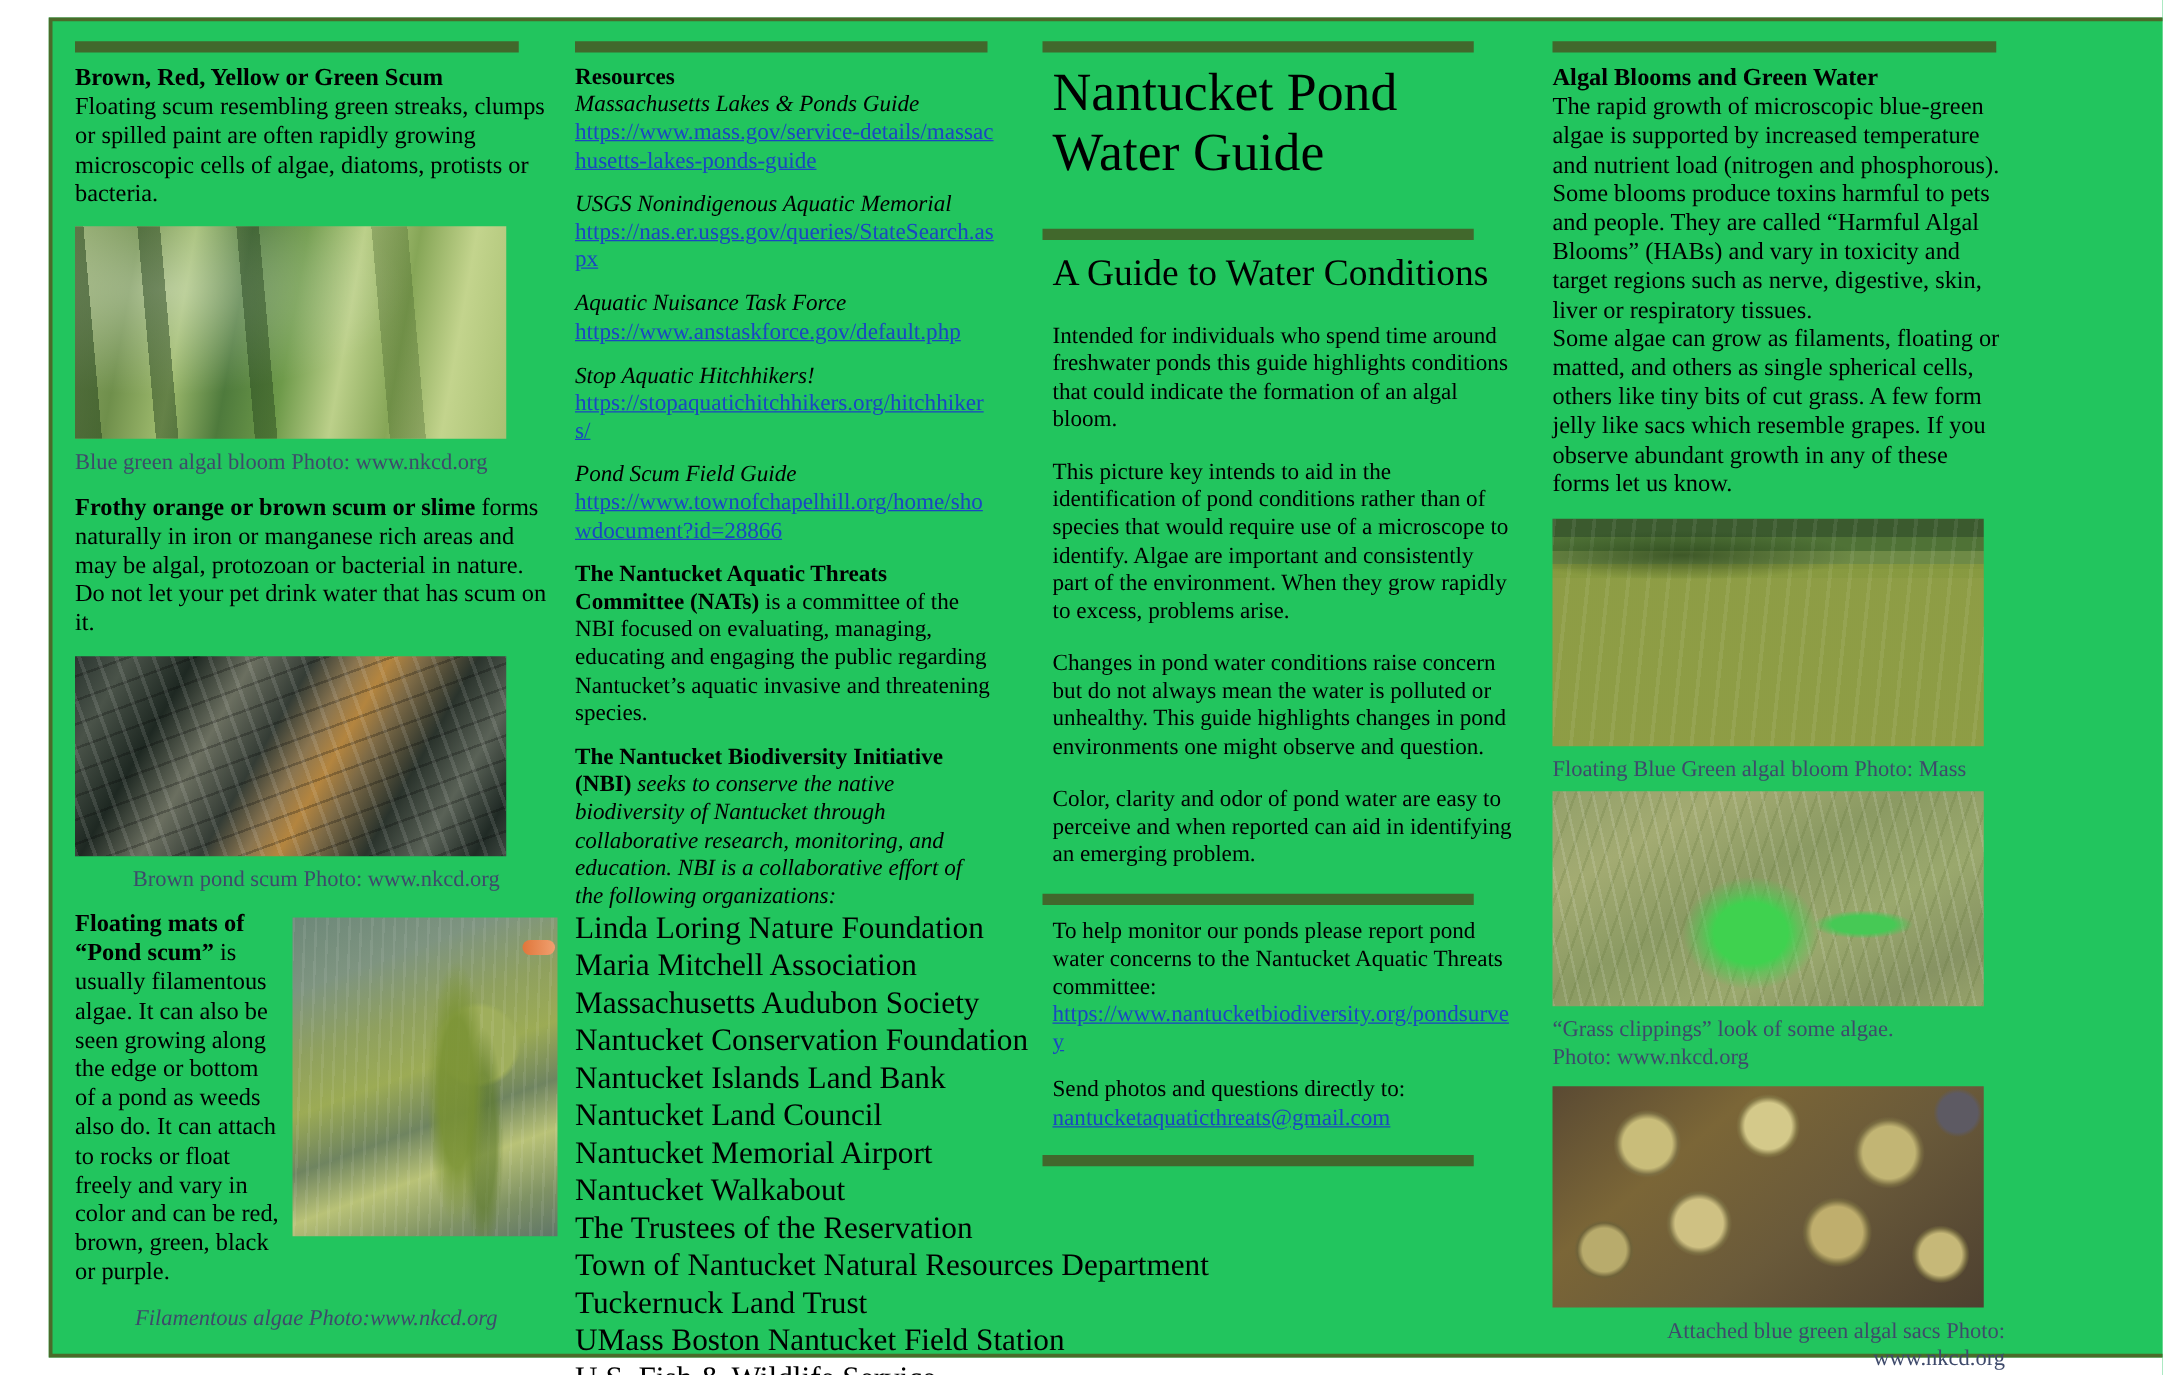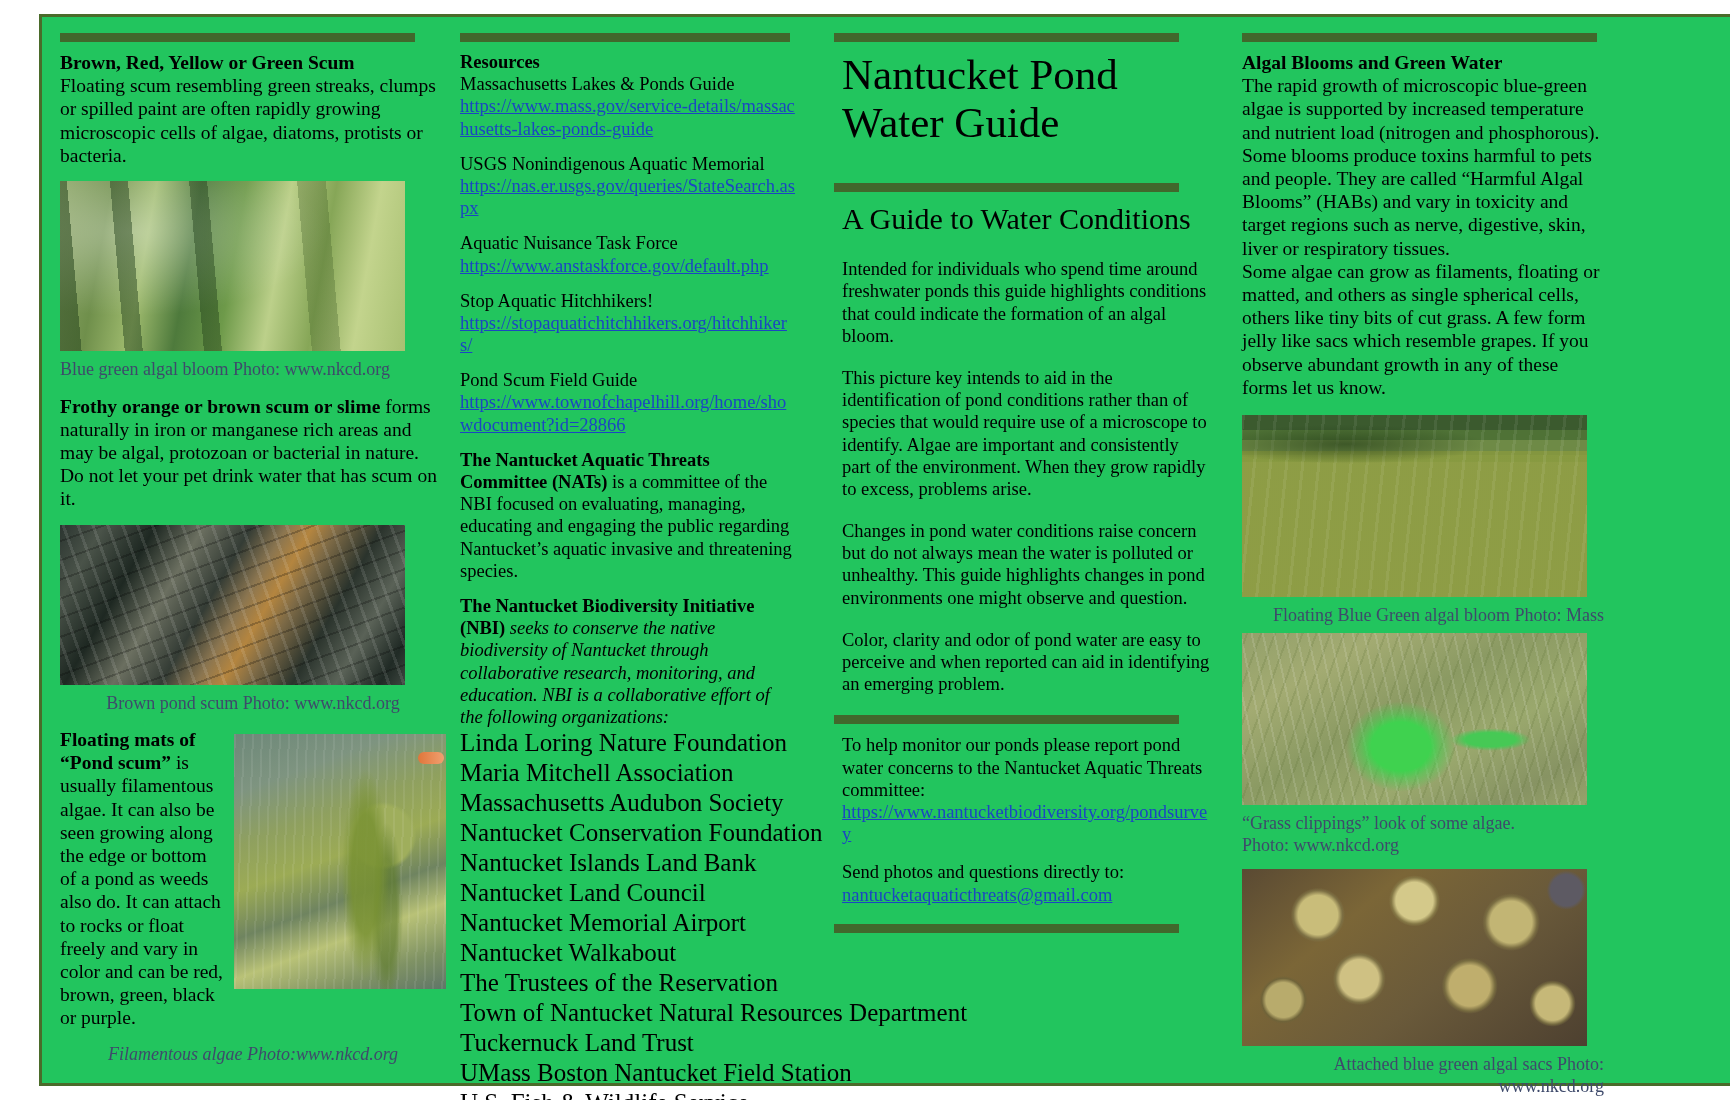--- a/index.html
+++ b/index.html
@@ -130,21 +130,21 @@
     width: 26px; height: 12px; border-radius: 6px;
     background: linear-gradient(90deg, #e0763a, #f0a070);
     z-index: 2;
   }
   #cap3 { clear: both; text-align: center; padding-top: 6px; font-style: italic; }
 
   
   #col2 { width: 352px; padding-right: 16px; }
   #col2 .rule { width: 330px; }
   .res-item { margin: 0 0 13px 0; font-size: 18.5px; line-height: 1.2; }
-  .res-title { display: block; color: #000; }
+  .res-title { display: block; color: #000; font-style: italic; }
   .res-url { display: block; }
   .para-b { font-size: 18.5px; line-height: 1.2; margin: 0 0 13px 0; }
   .org-list { font-size: 25px; line-height: 1.2; margin: 0; }
   .org-list div { white-space: nowrap; }
   #learnrow { display: flex; margin-top: 16px; align-items: flex-start; }
   #learnrow .txt { font-size: 18.5px; line-height: 1.2; width: 160px; }
   #logo { width: 150px; height: 105px; position: relative; margin-left: 6px; }
   #logo svg { display: block; }
 
   
@@ -368,21 +368,21 @@
   </div>
 
   <div class="col" id="col4">
     <div class="rule"></div>
 
     <h2 class="head">Algal Blooms and Green Water</h2>
     <p class="body">The rapid growth of microscopic blue-green algae is supported by increased temperature and nutrient load (nitrogen and phosphorous). Some blooms produce toxins harmful to pets and people. They are called “Harmful Algal Blooms” (HABs) and vary in toxicity and target regions such as nerve, digestive, skin, liver or respiratory tissues.</p>
     <p class="body">Some algae can grow as filaments, floating or matted, and others as single spherical cells, others like tiny bits of cut grass. A few form jelly like sacs which resemble grapes. If you observe abundant growth in any of these forms let us know.</p>
 
     <div class="photo" id="photo4"></div>
-    <p class="caption" style="text-align:right">Floating Blue Green algal bloom  Photo: Mass</p>
+    <p class="caption" style="text-align:left">Floating Blue Green algal bloom  Photo: Mass</p>
 
     <div class="photo" id="photo5"></div>
     <p class="caption" style="white-space:pre-line">“Grass clippings” look of some algae.
  Photo: www.nkcd.org</p>
 
     <div class="photo" id="photo6"></div>
     <p class="caption" style="text-align:right">Attached blue green algal sacs  Photo: www.nkcd.org</p>
   </div>
 
 </div>

